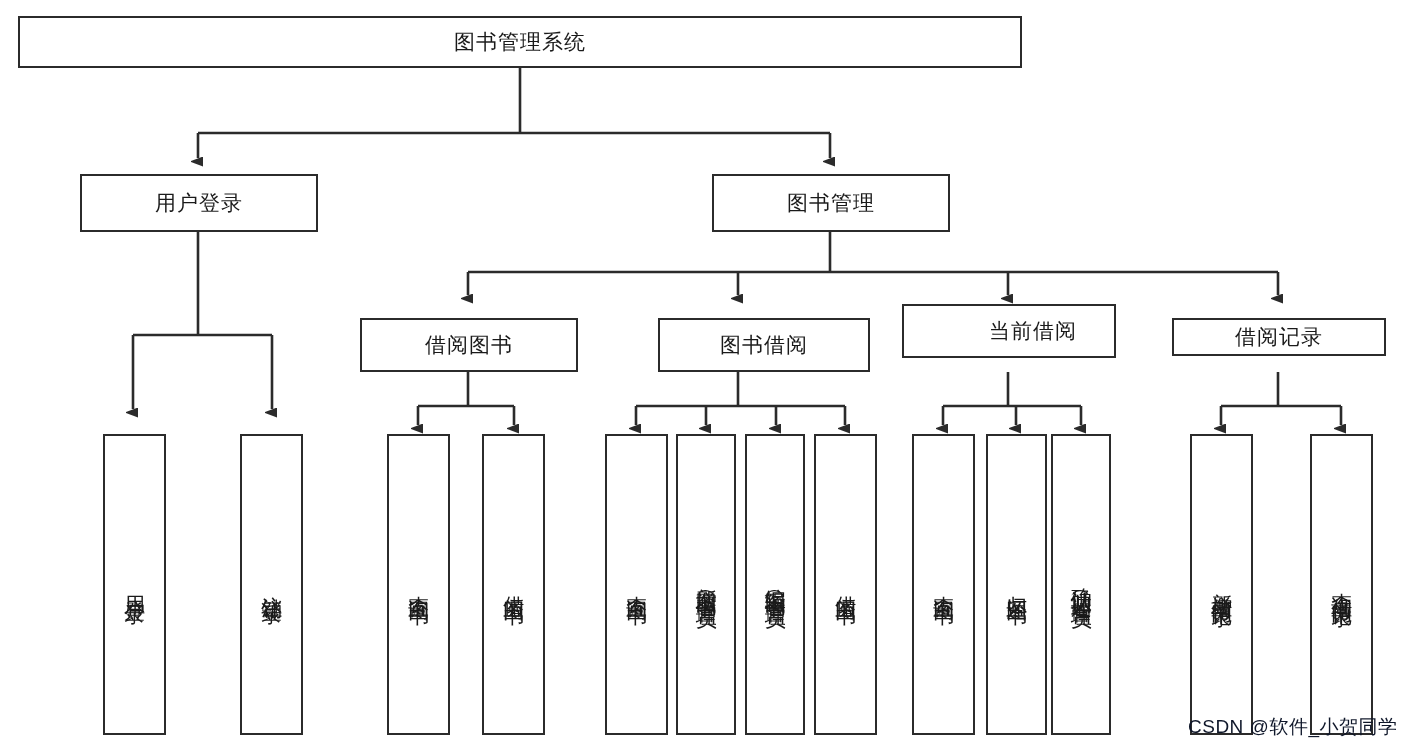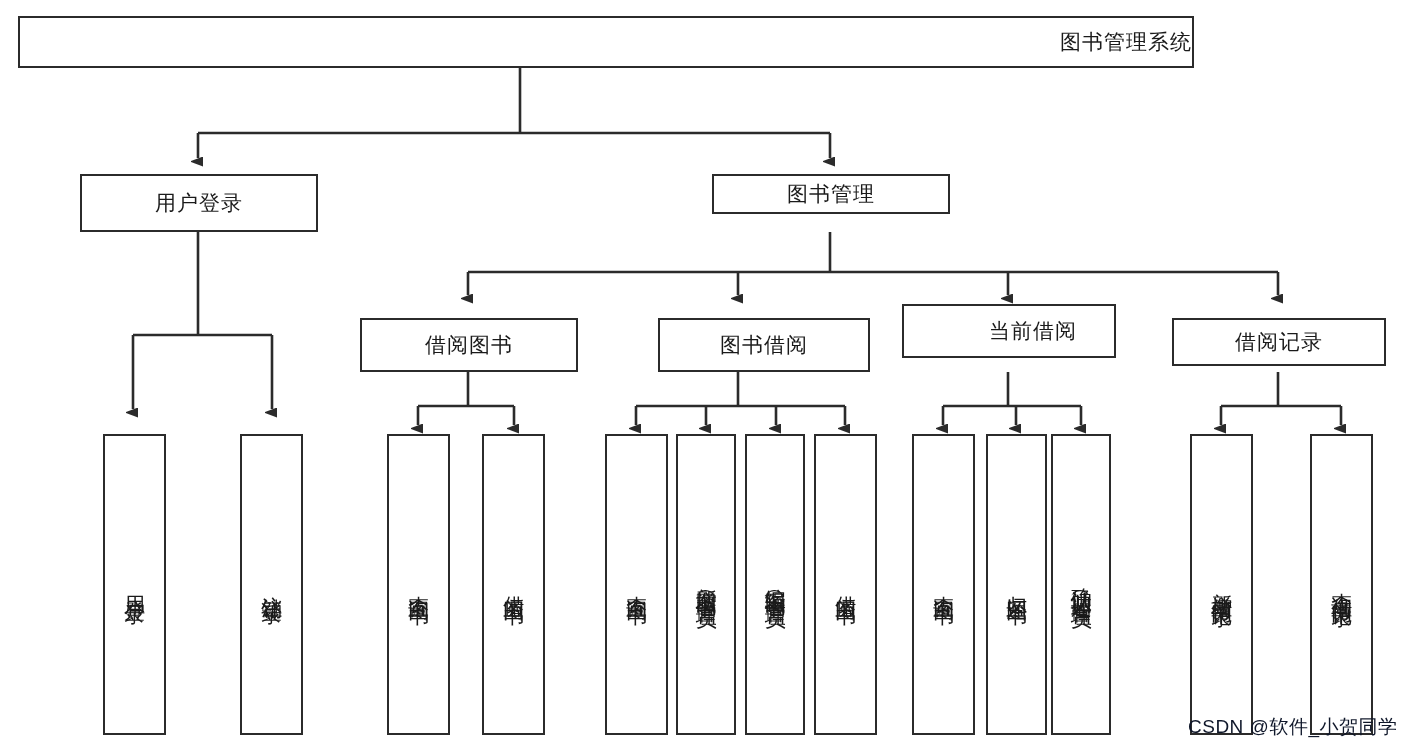--- a/index.html
+++ b/index.html
@@ -108,41 +108,41 @@
       <path d="M 1016 406 L 1016 425" marker-end="url(#arw)"></path>
       <path d="M 1081 406 L 1081 425" marker-end="url(#arw)"></path>
 
       <path d="M 1278 372 L 1278 406"></path>
       <path d="M 1221 406 L 1341 406"></path>
       <path d="M 1221 406 L 1221 425" marker-end="url(#arw)"></path>
       <path d="M 1341 406 L 1341 425" marker-end="url(#arw)"></path>
     </g>
   </svg>
 
-  <div class="node horiz" style="left:18px; top:16px; width:1176px; height:52px;justify-content:flex-end;">
+  <div class="node horiz" style="left:18px; top:16px; width:1004px; height:52px;">
     <span>图书管理系统</span>
   </div>
 
   <div class="node horiz" style="left:80px; top:174px; width:238px; height:58px;">
     <span>用户登录</span>
   </div>
-  <div class="node horiz" style="left:712px; top:174px; width:238px; height:40px;">
+  <div class="node horiz" style="left:712px; top:174px; width:238px; height:58px;">
     <span>图书管理</span>
   </div>
 
   <div class="node horiz" style="left:360px; top:318px; width:218px; height:54px;">
     <span>借阅图书</span>
   </div>
   <div class="node horiz" style="left:634px; top:318px; width:212px; height:54px;margin-left:24px;">
     <span>图书借阅</span>
   </div>
   <div class="node horiz" style="left:902px; top:304px; width:214px; height:54px;padding-left:48px;">
     <span>当前借阅</span>
   </div>
-  <div class="node horiz" style="left:1172px; top:318px; width:214px; height:48px;align-items:center;">
+  <div class="node horiz" style="left:1172px; top:318px; width:214px; height:38px;align-items:center;">
     <span>借阅记录</span>
   </div>
 
   <div class="node vert" style="left:103px; top:434px; width:63px; height:301px;">
     <span class="vtext">用户登录</span>
   </div>
   <div class="node vert" style="left:240px; top:434px; width:63px; height:301px;">
     <span class="vtext">注销登录</span>
   </div>
 

